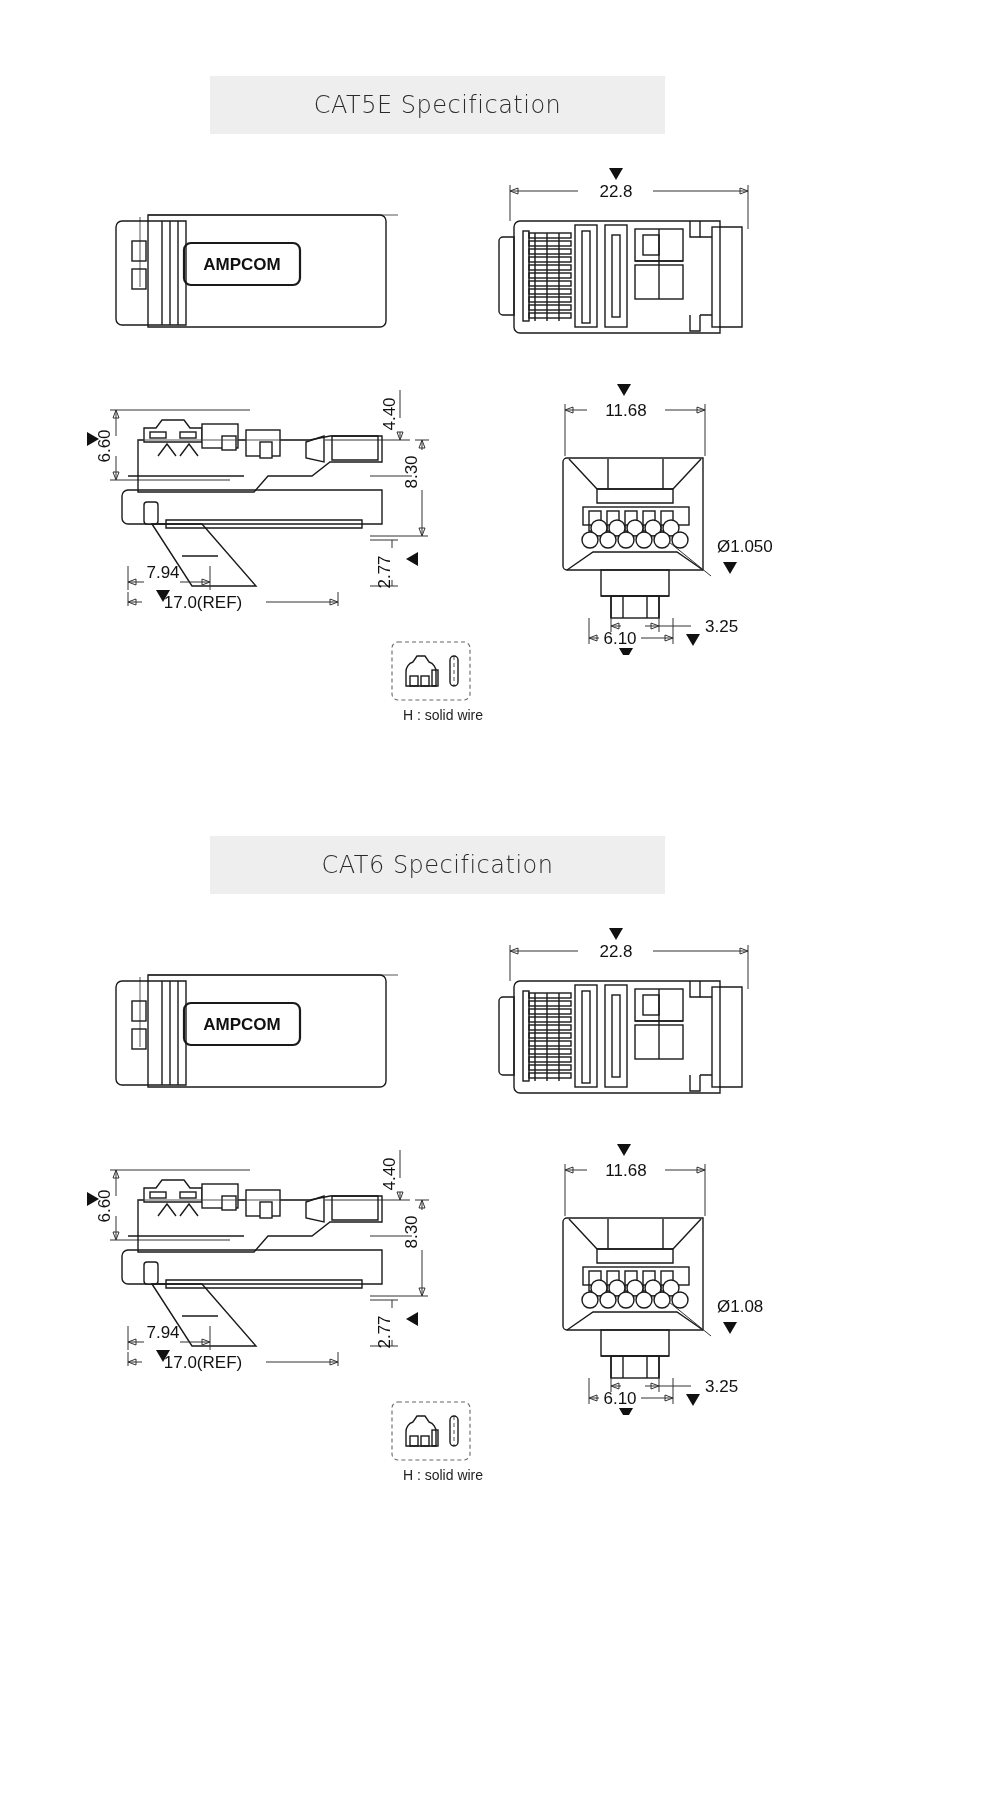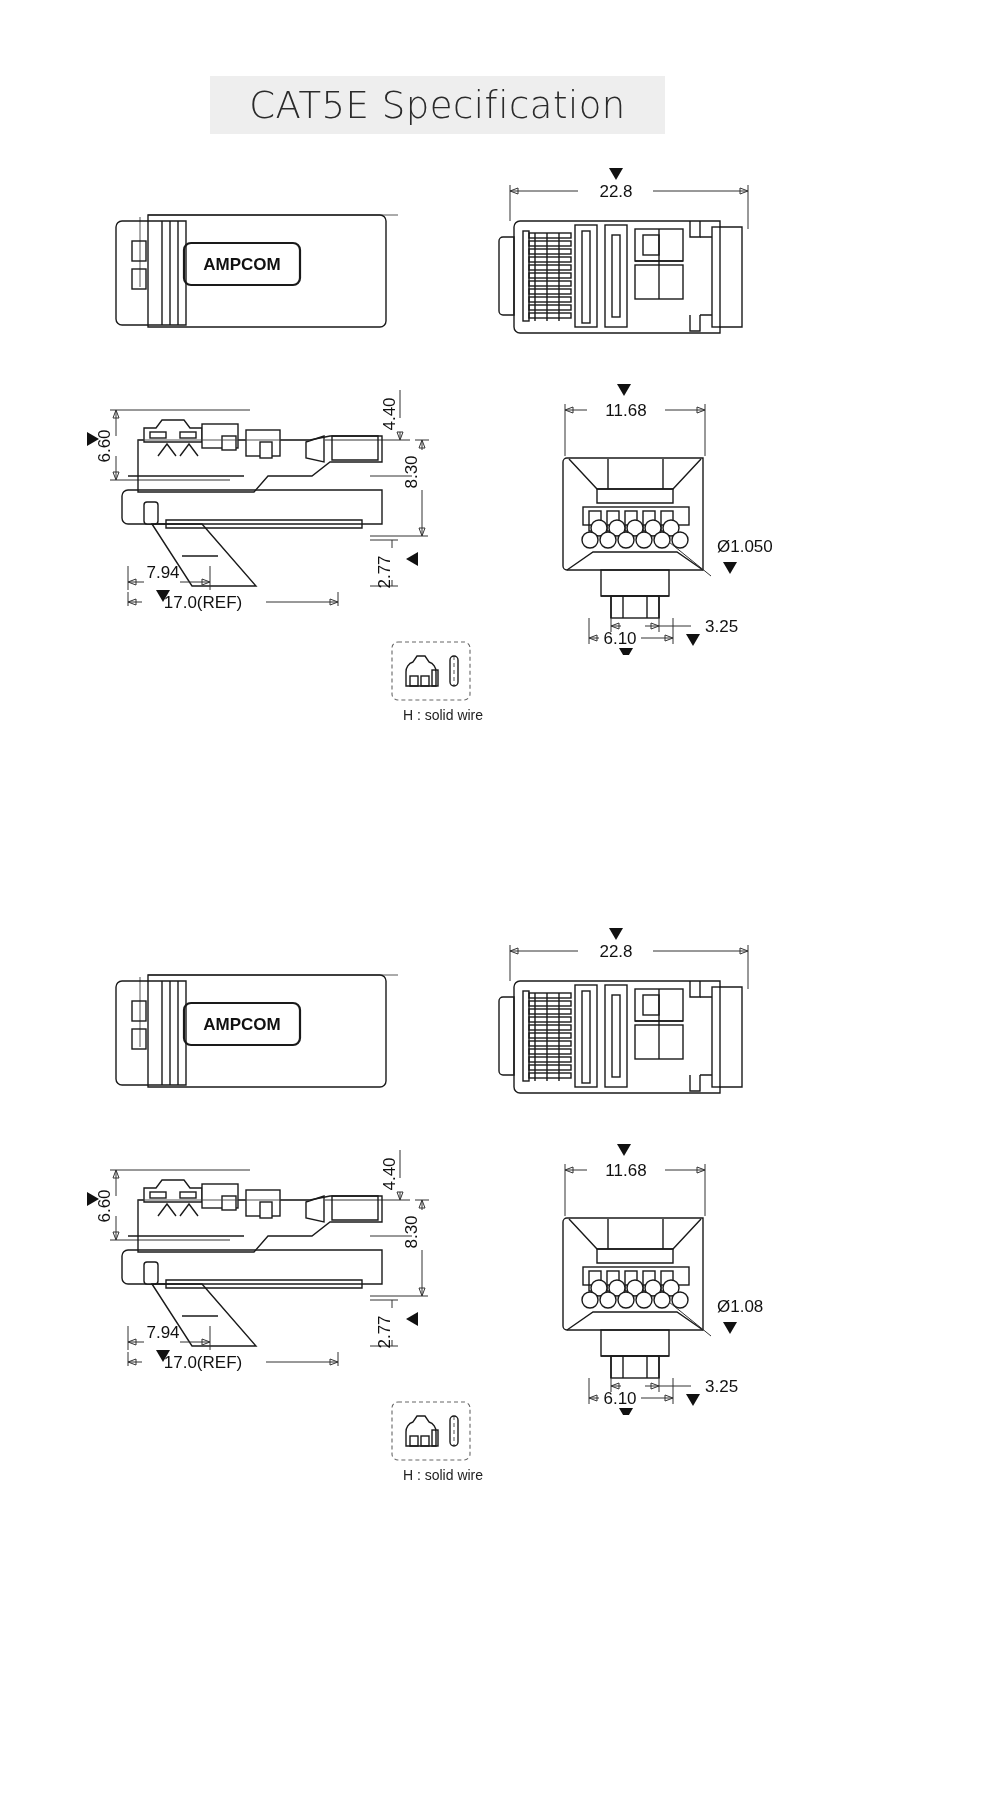--- a/index.html
+++ b/index.html
@@ -15,21 +15,21 @@
     overflow: hidden;
   }
   .section { position: absolute; left: 0; width: 1000px; }
   .title-bar {
     position: absolute;
     left: 210px; width: 455px; height: 58px;
     background: #eeeeee;
     display: flex; align-items: center; justify-content: center;
   }
   .title-text {
-    font-size: 37px;
+    font-size: 24px;
     font-weight: 300;
     color: #2a2a2a;
     letter-spacing: 0.5px;
     font-family: "DejaVu Sans", sans-serif;
   }
   svg { display: block; }
   .dwg { position: absolute; }
   .dimtext {
     font-family: "Liberation Sans", sans-serif;
     font-size: 17px;
@@ -261,20 +261,23 @@
       <rect class="ln" x="33" y="38" width="8" height="10"></rect>
       <rect class="ln" x="44" y="32" width="6" height="16"></rect>
       <path class="dash" d="M66 18 v30"></path>
       <rect class="ln" x="62" y="18" width="8" height="30" rx="4"></rect>
       <text class="smalltext" x="55" y="82" text-anchor="middle">H : solid wire</text>
     </svg>
   </div>
 
   <div class="section" id="sec1" style="top:760px;height:790px;">
 
+    <div class="title-bar" style="top:76px;">
+      <span class="title-text">CAT6 Specification</span>
+    </div>
 
     <svg class="dwg" style="left:110px;top:195px;" width="320" height="160" viewBox="0 0 320 160">
       <path class="lnth" d="M30 22 v70 M38 20 h250"></path>
       <path class="ln" d="M38 20 h232 a6 6 0 0 1 6 6 v100 a6 6 0 0 1 -6 6 h-232 z"></path>
       <path class="ln" d="M6 32 a6 6 0 0 1 6 -6 h64 v104 h-64 a6 6 0 0 1 -6 -6 z"></path>
       <rect class="ln" x="22" y="46" width="14" height="20"></rect>
       <rect class="ln" x="22" y="74" width="14" height="20"></rect>
       <path class="ln" d="M52 26 v104 M60 26 v104 M68 26 v104"></path>
       <rect class="ln2" x="74" y="48" width="116" height="42" rx="7"></rect>
       <text class="brandtext" x="132" y="75" text-anchor="middle">AMPCOM</text>

